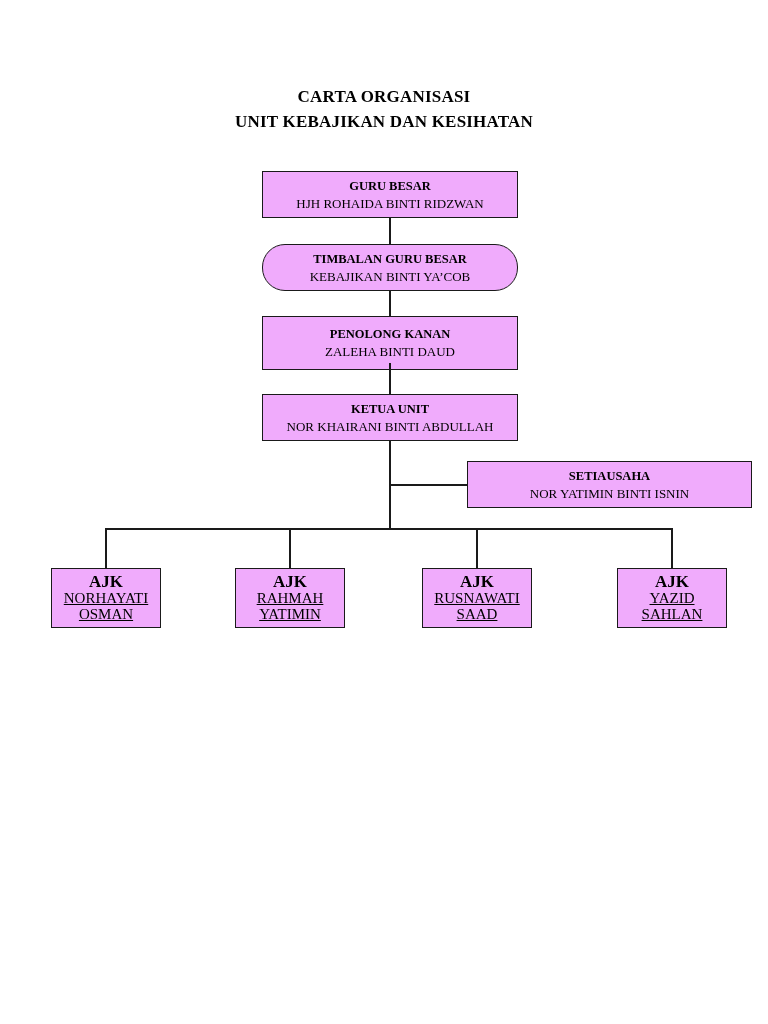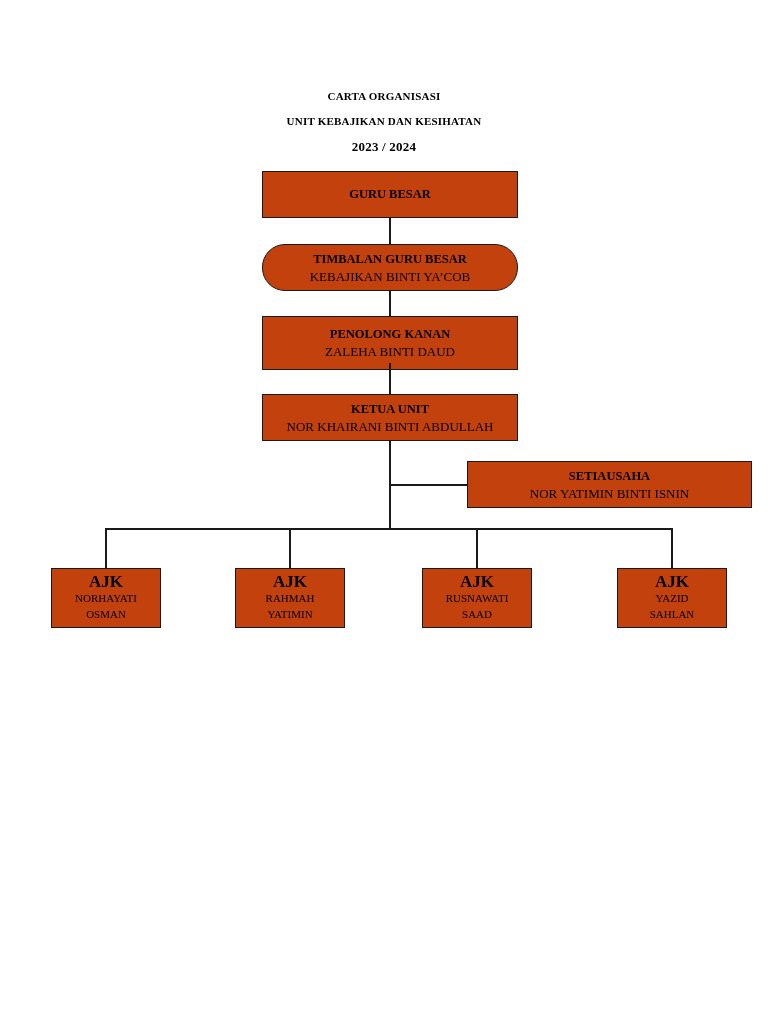--- a/index.html
+++ b/index.html
@@ -27,35 +27,35 @@
   
   .title-block {
     position: absolute;
     left: 0;
     top: 84px;
     width: 768px;
     text-align: center;
   }
   .title-line {
     font-weight: bold;
-    font-size: 11px;
+    font-size: 17px;
     letter-spacing: 0.2px;
     line-height: 25px;
     white-space: nowrap;
   }
   .title-line.year {
     font-size: 13px;
   }
 
   
   .node {
     position: absolute;
     box-sizing: border-box;
     border: 1.6px solid #1a1a1a;
-    background: #c2410c;
+    background: #f0abfc;
     display: flex;
     flex-direction: column;
     align-items: center;
     justify-content: center;
     text-align: center;
     padding: 2px 4px;
   }
   .node .role {
     font-weight: bold;
     font-size: 12.5px;
@@ -66,45 +66,46 @@
     font-weight: normal;
     font-size: 13px;
     line-height: 17px;
     white-space: nowrap;
   }
   .node.small .role {
     font-size: 17px;
     line-height: 16px;
   }
   .node.small .person-line {
-    font-size: 11px;
+    font-size: 15px;
     line-height: 16px;
+    text-decoration: underline;
   }
 
   
   .line {
     position: absolute;
     background: #1a1a1a;
   }
   .line.v { width: 1.6px; }
   .line.h { height: 1.6px; }
 </style>
 </head>
 <body>
 
 <div id="chart-root">
 
   <div class="title-block">
     <div class="title-line">CARTA ORGANISASI</div>
     <div class="title-line">UNIT KEBAJIKAN DAN KESIHATAN</div>
-    <div class="title-line year">2023 / 2024</div>
   </div>
 
   <div class="node" style="left:262px; top:171px; width:256px; height:47px;">
     <div class="role">GURU BESAR</div>
+    <div class="person">HJH ROHAIDA BINTI RIDZWAN</div>
   </div>
 
   <div class="line v" style="left:389px; top:218px; height:26px;"></div>
 
   <div class="node" style="left:262px; top:244px; width:256px; height:47px;border-radius:23px;">
     <div class="role">TIMBALAN GURU BESAR</div>
     <div class="person">KEBAJIKAN BINTI YA’COB</div>
   </div>
 
   <div class="line v" style="left:389px; top:291px; height:25px;"></div>

